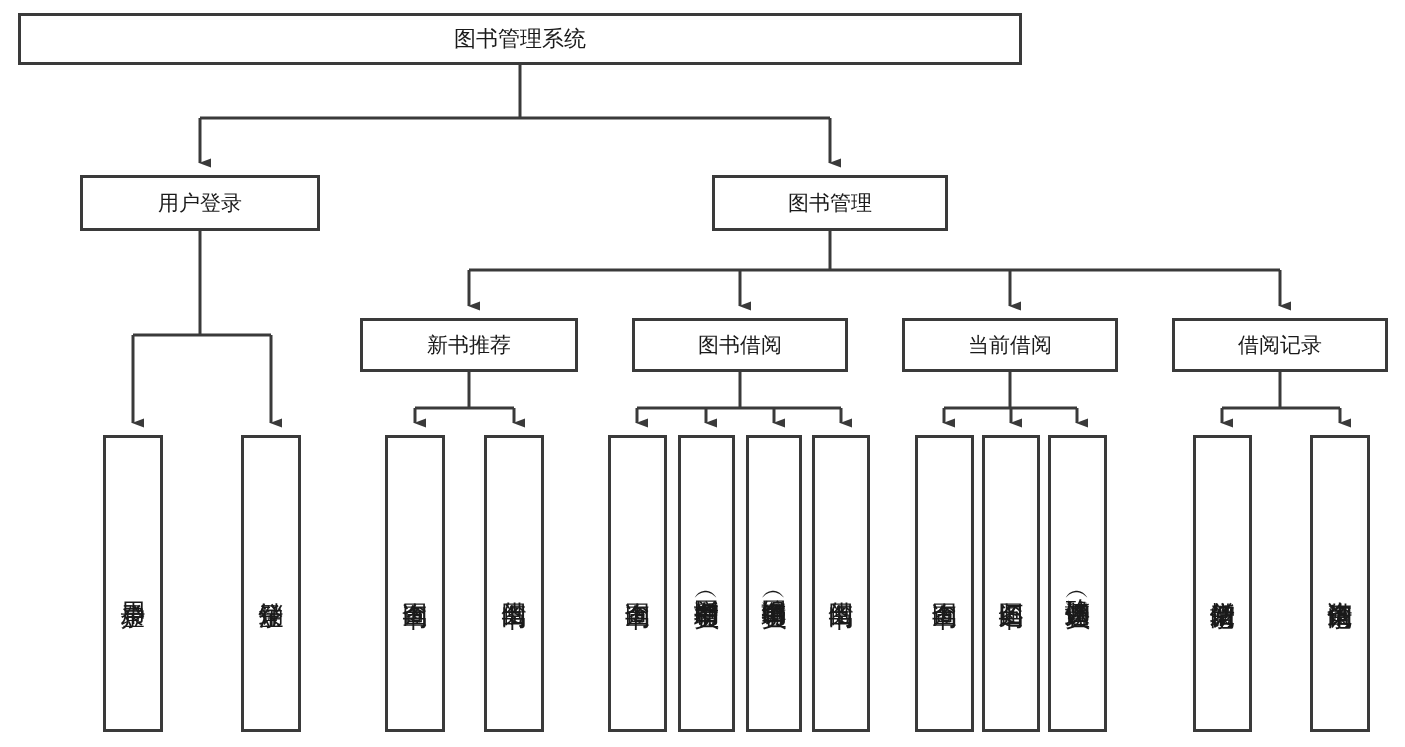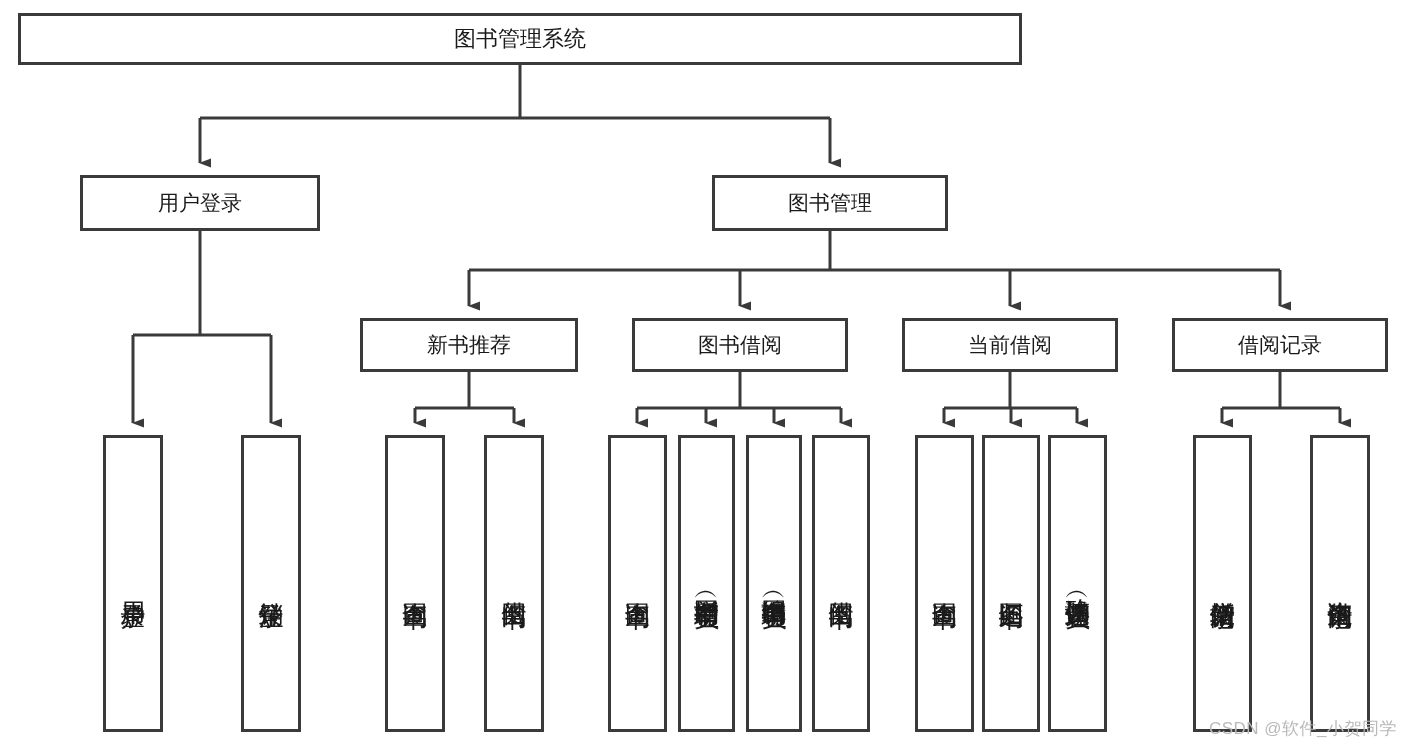--- a/index.html
+++ b/index.html
@@ -171,14 +171,13 @@
       <div class="leaf-label" style="left: 678px; top: 435px; width: 57px; height: 297px;">新增图书（管理员）</div>
       <div class="leaf-label" style="left: 746px; top: 435px; width: 56px; height: 297px;">编辑图书（管理员）</div>
       <div class="leaf-label" style="left: 812px; top: 435px; width: 58px; height: 297px;">借阅图书</div>
       <div class="leaf-label" style="left: 915px; top: 435px; width: 59px; height: 297px;">查询图书</div>
       <div class="leaf-label" style="left: 982px; top: 435px; width: 58px; height: 297px;">归还图书</div>
       <div class="leaf-label" style="left: 1048px; top: 435px; width: 59px; height: 297px;">确认归还（管理员）</div>
       <div class="leaf-label" style="left: 1193px; top: 435px; width: 59px; height: 297px;">新增借阅记录</div>
       <div class="leaf-label" style="left: 1310px; top: 435px; width: 60px; height: 297px;">查询借阅记录</div>
     </div>
 
-  <div class="watermark">CSDN @软件_小贺同学</div>
 </div>
 
 </body></html>

